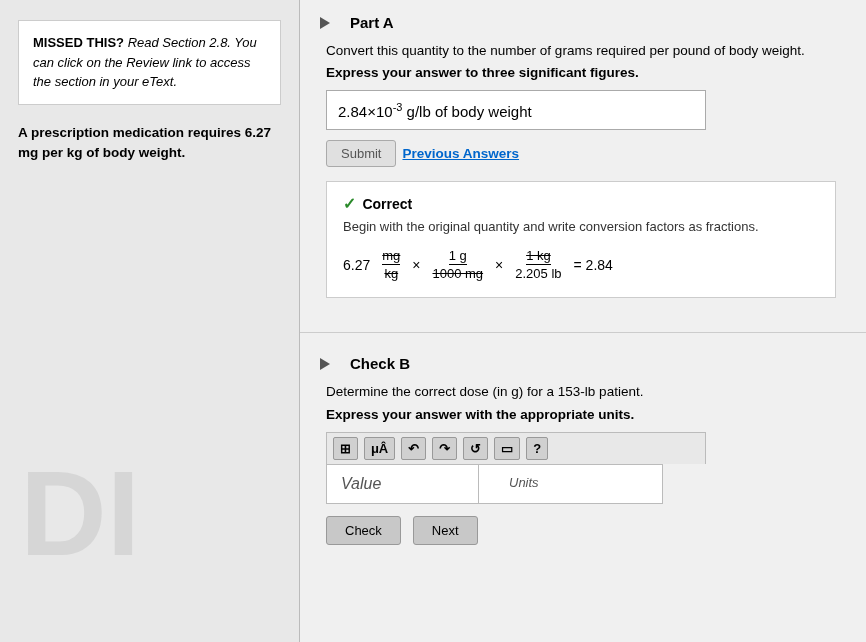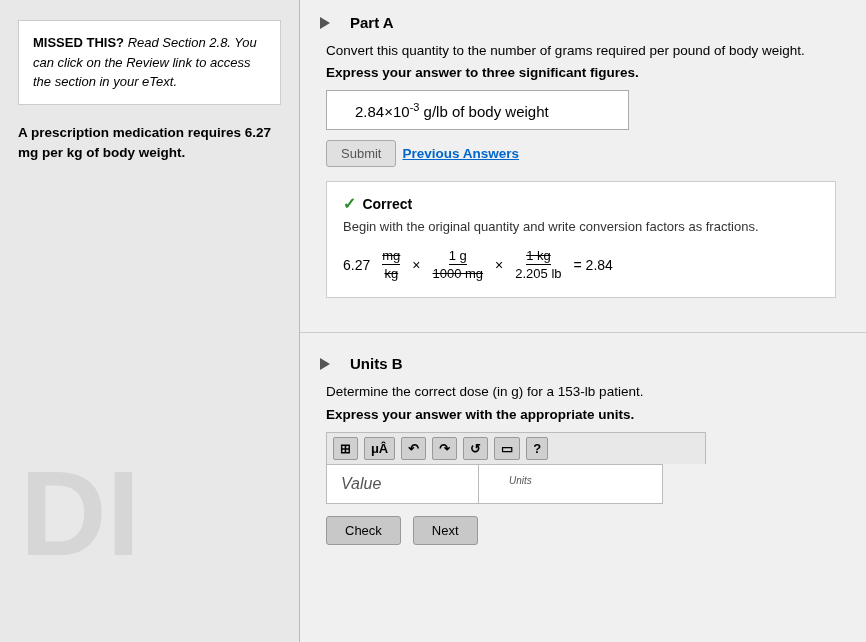--- a/index.html
+++ b/index.html
@@ -105,24 +105,24 @@
       font-size: 13.5px;
       margin-bottom: 10px;
     }
 
     
     .answer-box {
       display: flex;
       align-items: center;
       border: 1px solid #aaa;
       background: #fff;
-      padding: 6px 28px;
+      padding: 6px 11px;
       font-size: 15px;
       margin-bottom: 10px;
-      width: 303px;
+      width: 380px;
       min-height: 40px;
     }
 
     .superscript { font-size: 11px; vertical-align: super; }
 
     
     .btn-row {
       display: flex;
       align-items: center;
       gap: 6px;
@@ -258,21 +258,21 @@
       border-right: 1px solid #bbb;
       padding: 10px 14px;
       font-size: 16px;
       font-style: italic;
       color: #555;
     }
 
     .units-cell {
       flex: 1;
       padding: 10px 30px;
-      font-size: 10px;
+      font-size: 13px;
       font-style: italic;
       color: #555;
     }
 
     
     .check-row {
       display: flex;
       gap: 12px;
     }
 
@@ -343,21 +343,21 @@
         </div>
       </div>
     </div>
   </div>
 
   <div class="divider"></div>
 
   <div class="section">
     <div class="section-header">
       <span class="triangle"></span>
-      <span>Units B</span>
+      <span>Check B</span>
     </div>
     <div class="part-b-content">
       <div class="instruction">Determine the correct dose (in g) for a 153-lb patient.</div>
       <div class="bold-instruction">Express your answer with the appropriate units.</div>
 
       <div class="input-toolbar">
         <button class="toolbar-btn">
           <span class="toolbar-btn-icon">⊞</span>
         </button>
         <button class="toolbar-btn">

